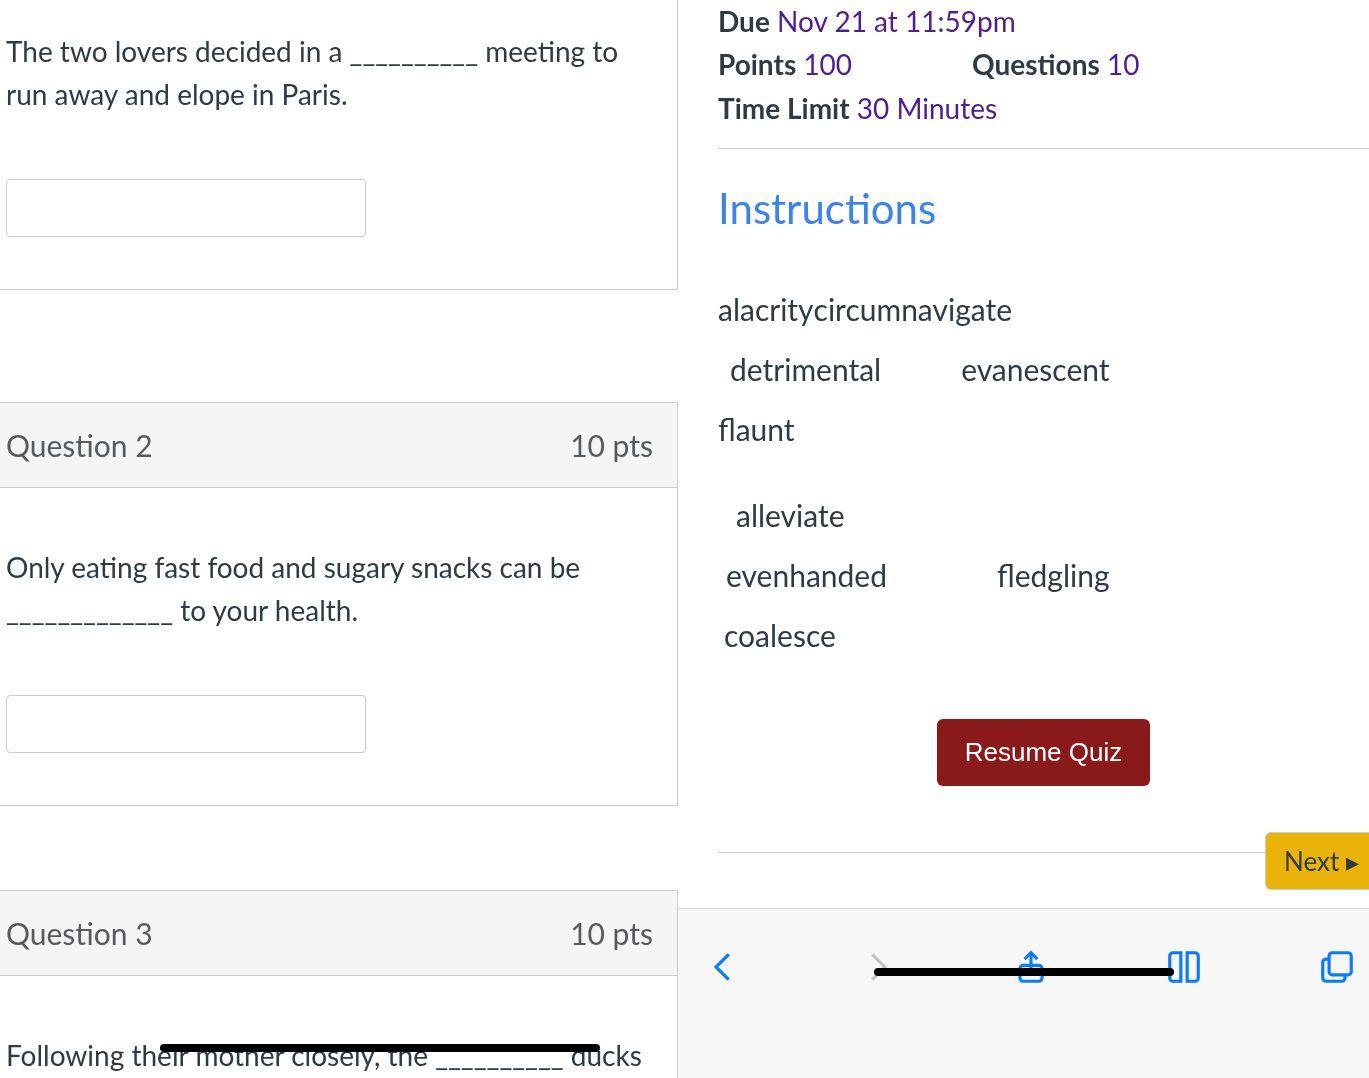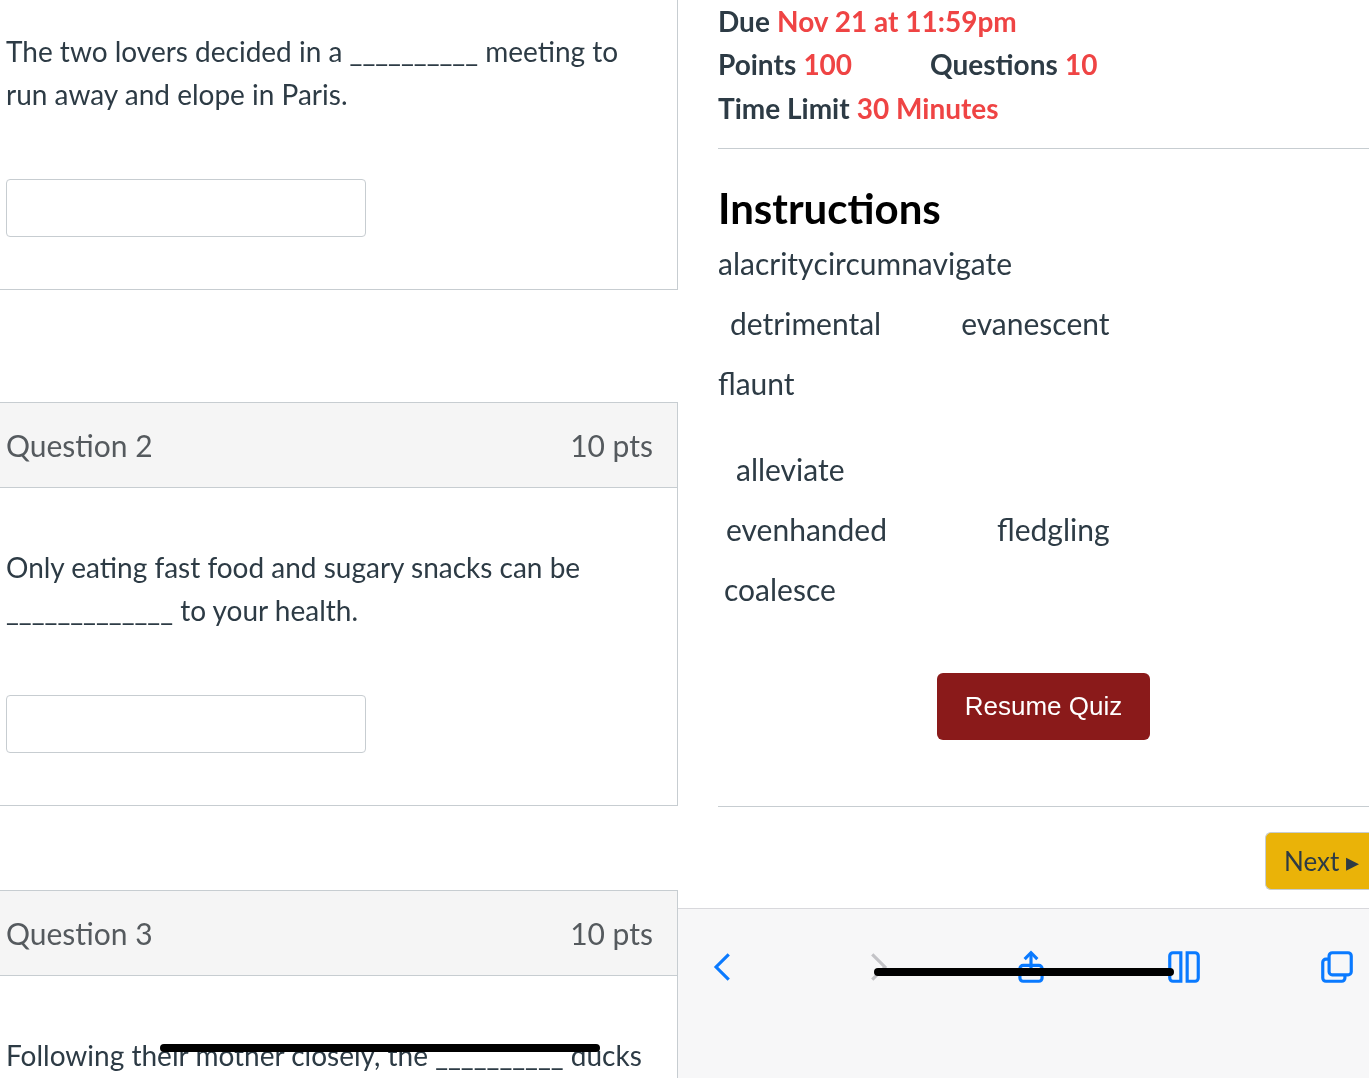--- a/index.html
+++ b/index.html
@@ -74,31 +74,32 @@
       padding-left: 40px;
       padding-right: 0;
       position: relative;
     }
     .meta {
       font-size: 28px;
       color: #2D3B45;
       line-height: 1.55;
     }
     .meta .lbl { font-weight: 700; }
-    .meta .val { color: #ef4444; font-weight: 700; }
-    .meta-row2 { display: flex; gap: 78px; }
+    .meta .val { color: #4c1d95; font-weight: 400; }
+    .meta-row2 { display: flex; gap: 120px; }
     .divider {
       border: none;
       border-top: 1.5px solid #C7CDD1;
       margin: 18px 0 34px 0;
     }
     .instructions-title {
       font-size: 42px;
-      font-weight: 700;
-      color: #000000;
+      font-weight: 400;
+      color: #3b82f6;
+      margin-bottom: 46px;
     }
     .word-bank {
       font-size: 30px;
       color: #2D3B45;
       line-height: 2.0;
     }
     .word-row {
       display: flex;
     }
     .resume-wrap {

